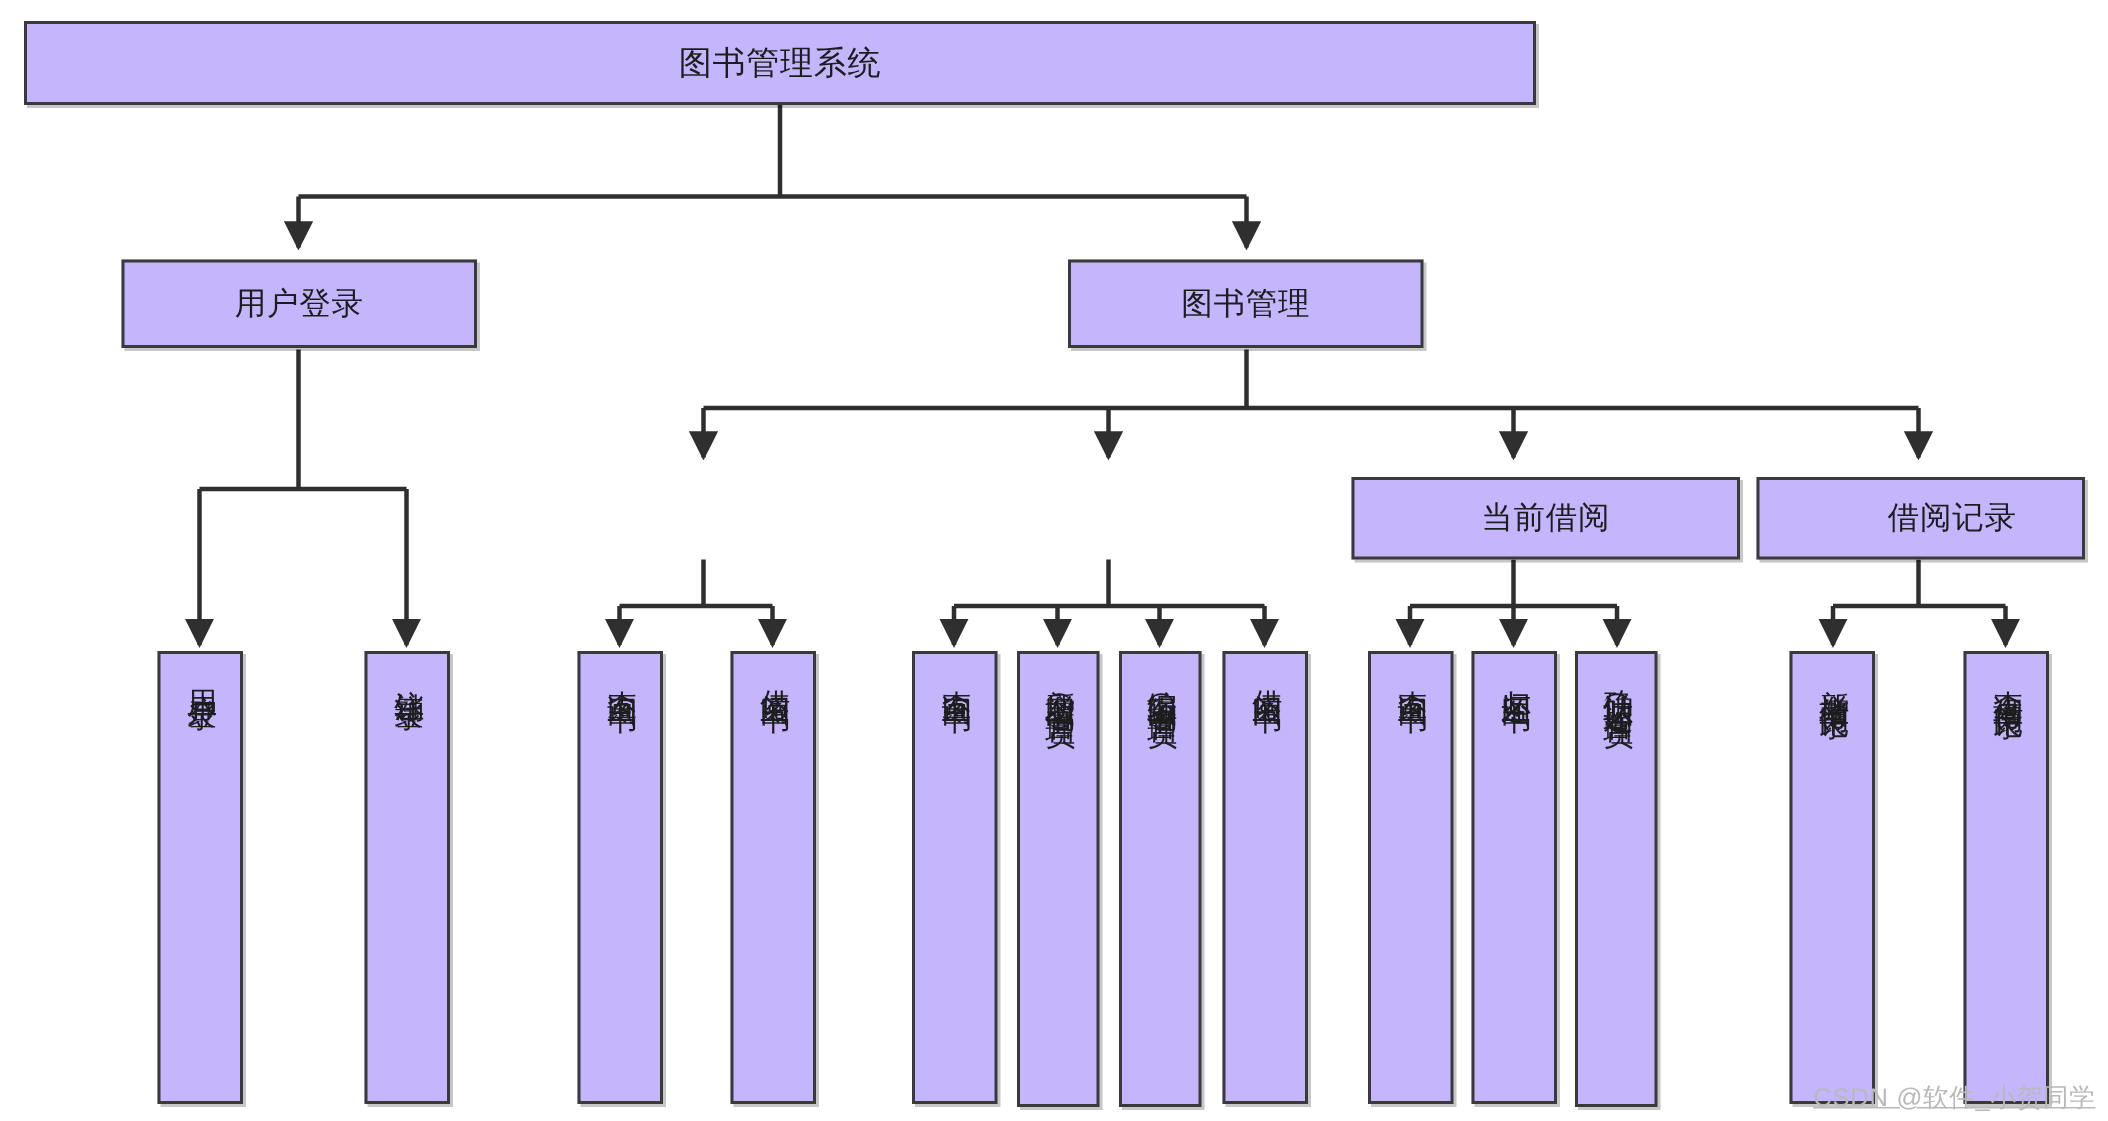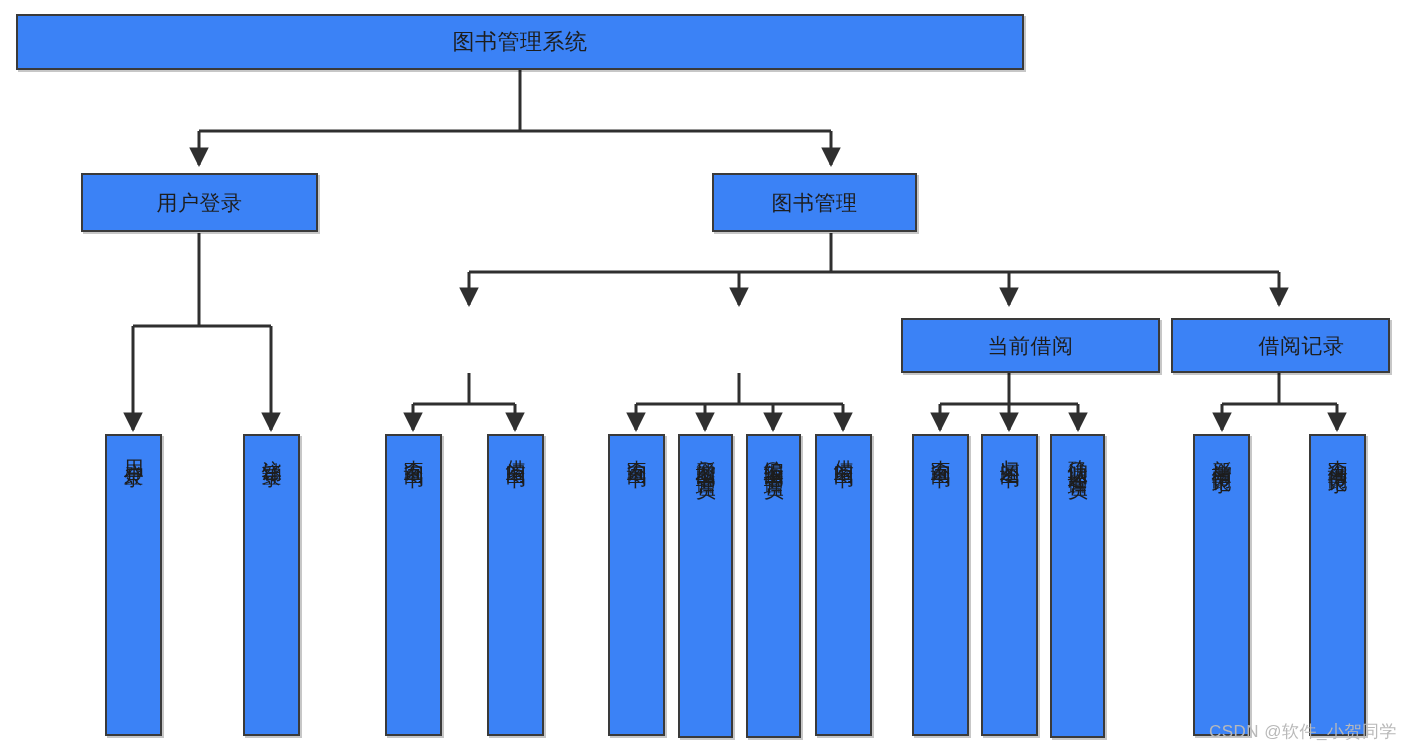--- a/index.html
+++ b/index.html
@@ -8,21 +8,21 @@
     background:#ffffff;
     font-family:"Liberation Sans","DejaVu Sans",sans-serif;
     overflow:hidden;
   }
   #canvas{position:relative;width:1405px;height:747px;}
 
   
   .node{
     position:absolute;
     box-sizing:border-box;
-    background:#3b82f6;
+    background:#c4b5fd;
     border:2px solid #3a3a3a;
     box-shadow:2px 2px 0 rgba(0,0,0,0.22);
     display:flex;
     align-items:center;
     justify-content:center;
     color:#1d1d1d;
   }
   .node .label{
     display:block;
     text-align:center;
@@ -58,20 +58,21 @@
   }
 
   
   #watermark{
     position:absolute;
     right:8px;bottom:4px;
     font-size:17px;
     color:#b9b9b9;
     letter-spacing:0.5px;
     white-space:nowrap;
+    text-decoration:underline;
   }
 </style>
 </head>
 <body>
 
 <div id="canvas">
 
   <svg id="wires" viewBox="0 0 1405 747">
     <defs>
       <marker id="arrow" viewBox="0 0 10 10" refX="9" refY="5" markerWidth="6.5" markerHeight="6.5" orient="auto-start-reverse">
@@ -123,21 +124,21 @@
   </svg>
 
   <div class="node h-node root" style="left:16px;top:14px;width:1008px;height:56px;">
     <span class="label">图书管理系统</span>
   </div>
 
   <div class="node h-node" style="left:81px;top:173px;width:237px;height:59px;">
     <span class="label">用户登录</span>
   </div>
 
-  <div class="node h-node" style="left:712px;top:173px;width:205px;height:59px;">
+  <div class="node h-node" style="left:712px;top:173px;width:237px;height:59px;">
     <span class="label">图书管理</span>
   </div>
 
 
 
   <div class="node h-node" style="left:901px;top:318px;width:259px;height:55px;">
     <span class="label">当前借阅</span>
   </div>
 
   <div class="node h-node" style="left:1171px;top:318px;width:219px;height:55px;padding-left:42px;">

